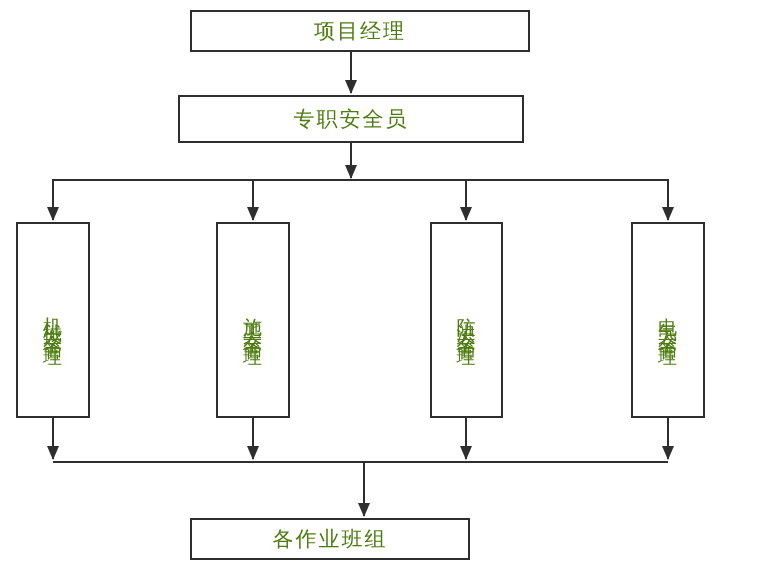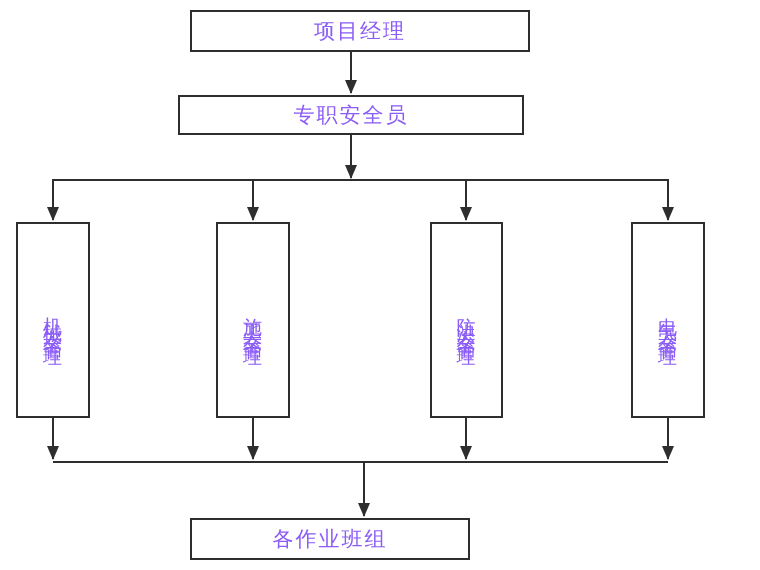--- a/index.html
+++ b/index.html
@@ -6,21 +6,21 @@
     margin: 0;
     padding: 0;
     background: #ffffff;
   }
   .stage {
     position: relative;
     width: 760px;
     height: 570px;
     background: #ffffff;
     font-family: "Liberation Sans", sans-serif;
-    color: #8b5cf6;
+    color: #4d7c0f;
     overflow: hidden;
   }
   .connectors {
     position: absolute;
     left: 0;
     top: 0;
     width: 760px;
     height: 570px;
     pointer-events: none;
   }
@@ -40,21 +40,21 @@
   }
   .v-box span {
     writing-mode: vertical-rl;
     text-orientation: upright;
     font-size: 19px;
     letter-spacing: 6px;
     line-height: 1;
   }
   
   .box-top        { left: 190px; top: 10px;  width: 340px; height: 42px; }
-  .box-officer    { left: 178px; top: 95px;  width: 346px; height: 40px; }
+  .box-officer    { left: 178px; top: 95px;  width: 346px; height: 48px; }
   .box-mid-0      { left: 16px;  top: 222px; width: 74px;  height: 196px; }
   .box-mid-1      { left: 216px; top: 222px; width: 74px;  height: 196px; }
   .box-mid-2      { left: 430px; top: 222px; width: 73px;  height: 196px; }
   .box-mid-3      { left: 631px; top: 222px; width: 74px;  height: 196px; }
   .box-bottom     { left: 190px; top: 518px; width: 280px; height: 42px; }
 </style>
 </head>
 <body>
 
 <div class="stage">

